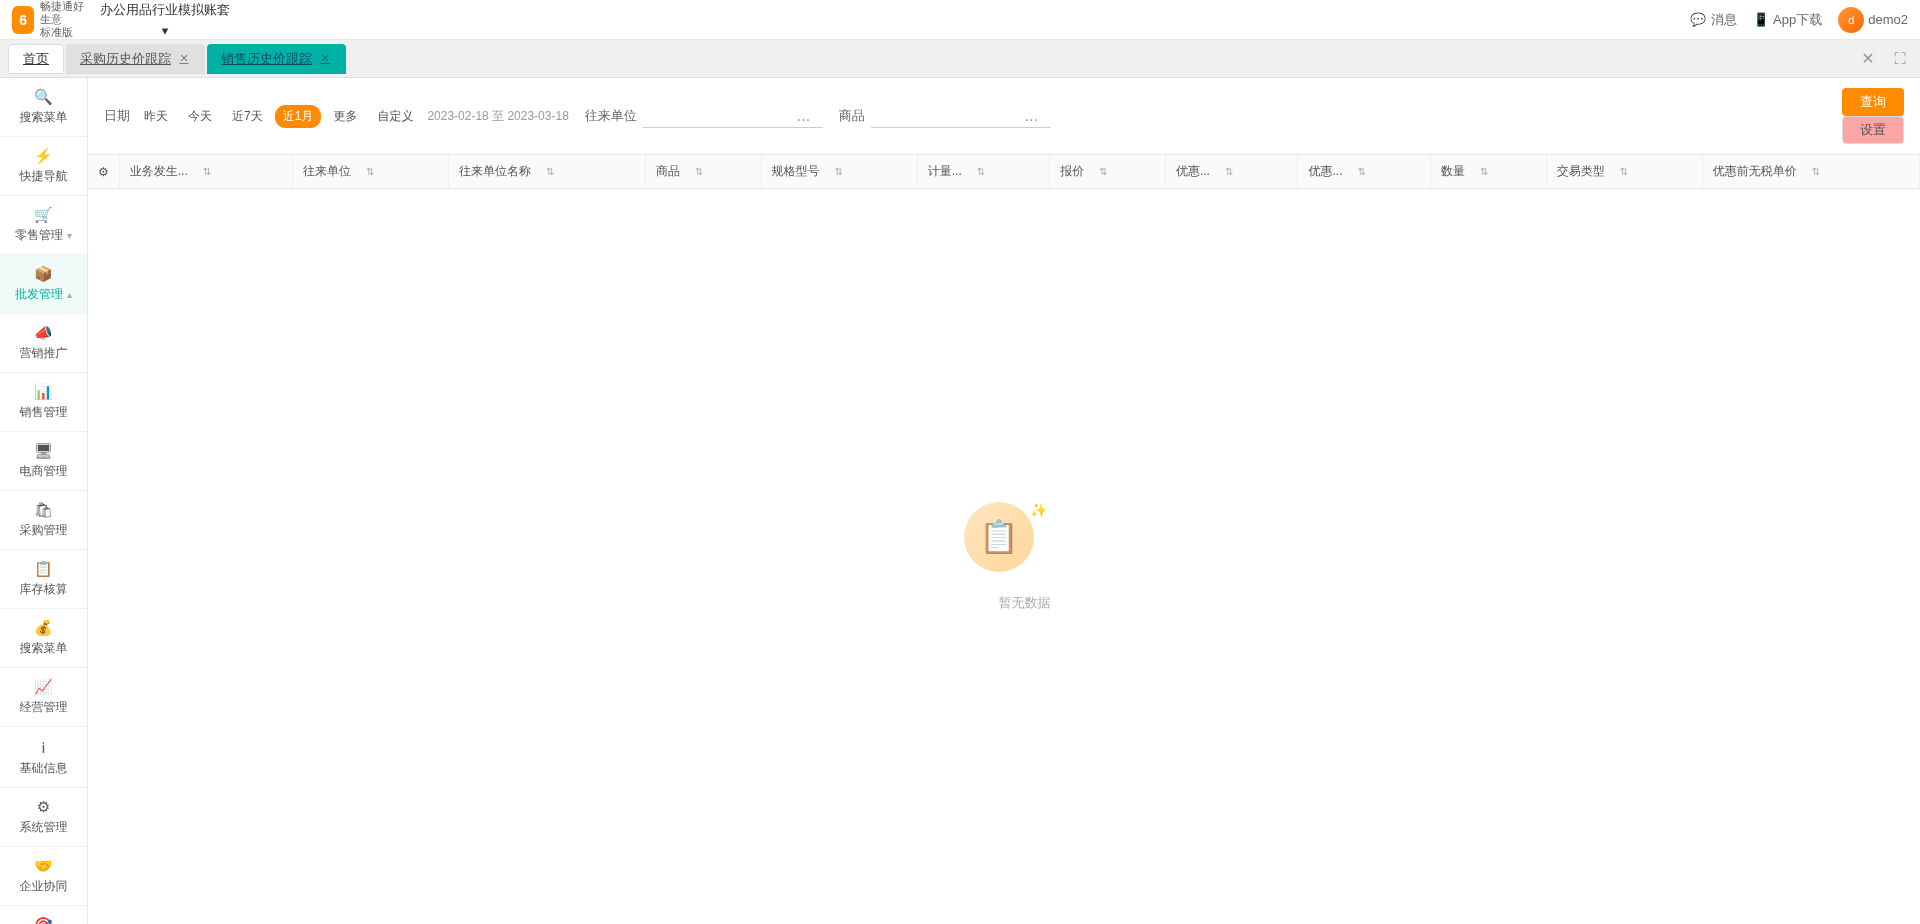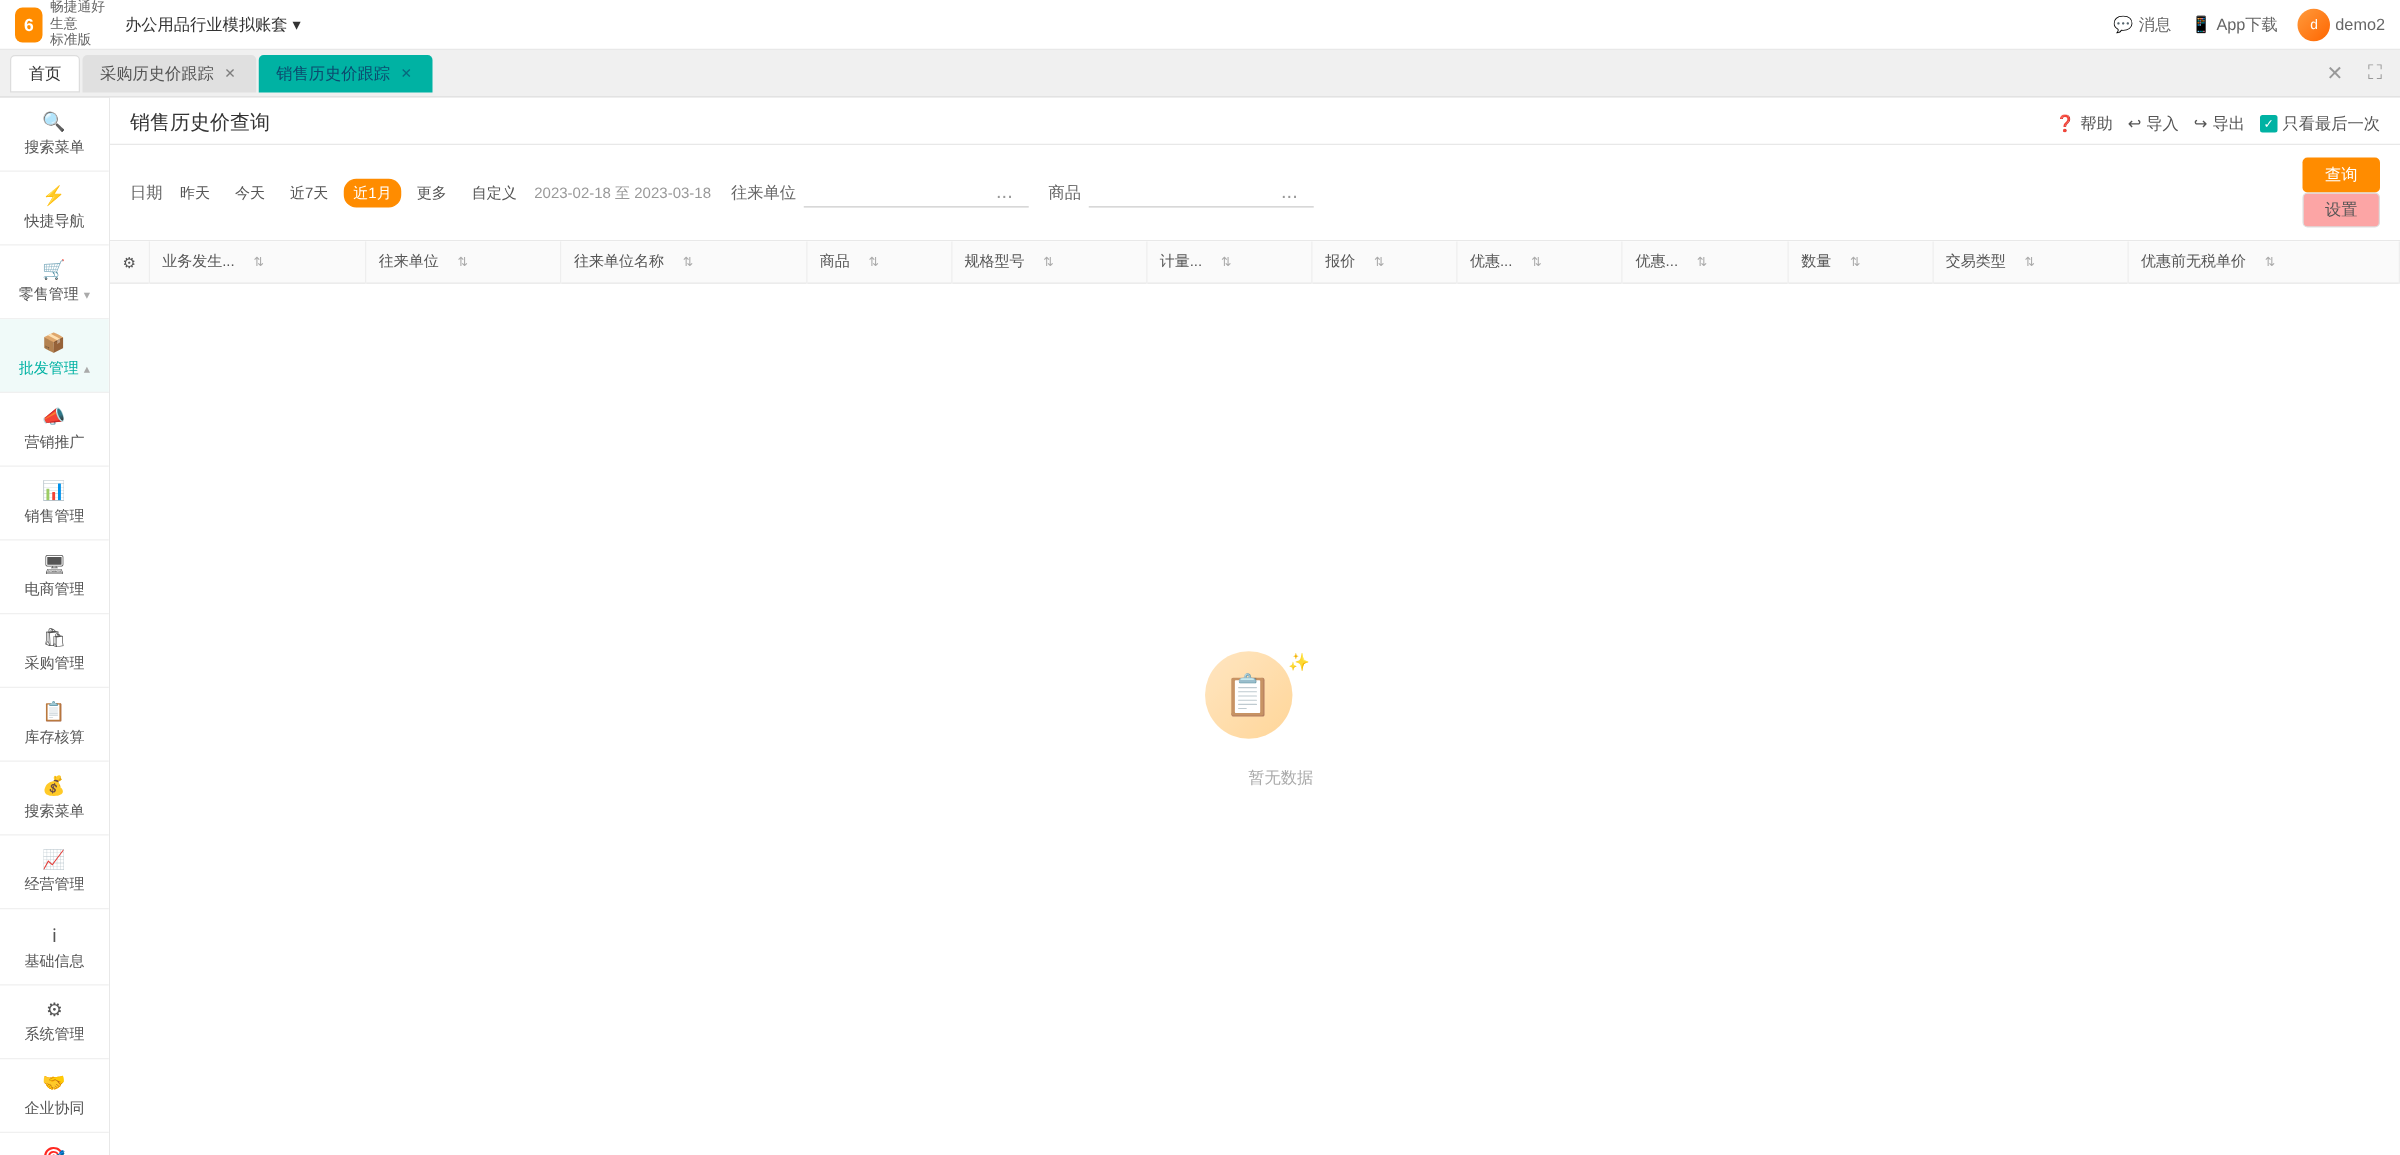--- a/index.html
+++ b/index.html
@@ -31,21 +31,21 @@
     .logo-icon {
       width: 28px; height: 28px;
       background: #ff8c00;
       border-radius: 6px;
       display: flex; align-items: center; justify-content: center;
       color: white; font-size: 14px; font-weight: bold;
     }
     .logo-text { font-size: 11px; color: #666; line-height: 1.2; }
     .workspace-selector {
       display: flex; align-items: center; gap: 4px;
-      color: #333; font-size: 13px; cursor: pointer;
+      color: #333; font-size: 13px; cursor: pointer; flex-direction: column;
     }
     .top-header-right {
       display: flex; align-items: center; gap: 16px;
     }
     .header-action {
       display: flex; align-items: center; gap: 4px;
       color: #666; font-size: 13px; cursor: pointer;
     }
     .user-avatar {
       width: 26px; height: 26px; border-radius: 50%;
@@ -65,20 +65,21 @@
       border-bottom: 1px solid #ddd;
     }
     .tab {
       height: 30px;
       padding: 0 14px;
       border-radius: 4px 4px 0 0;
       display: flex; align-items: center; gap: 6px;
       font-size: 13px;
       cursor: pointer;
       white-space: nowrap;
+      text-decoration: underline;
     }
     .tab.active {
       background: #00b2a3;
       color: #0c4a6e;
     }
     .tab.inactive {
       background: #e0e0e0;
       color: #555;
     }
     .tab-home {
@@ -432,41 +433,20 @@
     </div>
     <div class="sidebar-item">
       <span class="si-icon">🎯</span>
 
     </div>
 
   </div>
 
   <div class="content-area">
 
-    <div class="page-title-bar">
-      <div class="page-title">销售历史价查询</div>
-      <div class="page-actions">
-        <div class="page-action-btn">
-          <span>❓</span>
-          <span>帮助</span>
-        </div>
-        <div class="page-action-btn">
-          <span>↩</span>
-          <span>导入</span>
-        </div>
-        <div class="page-action-btn">
-          <span>↪</span>
-          <span>导出</span>
-        </div>
-        <div class="checkbox-label">
-          <div class="checkbox-teal">✓</div>
-          <span>只看最后一次</span>
-        </div>
-      </div>
-    </div>
 
     <div class="filter-bar">
       <div class="filter-group">
         <span class="filter-label">日期</span>
         <div class="date-options">
           <span class="date-btn">昨天</span>
           <span class="date-btn">今天</span>
           <span class="date-btn">近7天</span>
           <span class="date-btn active-date">近1月</span>
           <span class="date-btn">更多</span>

